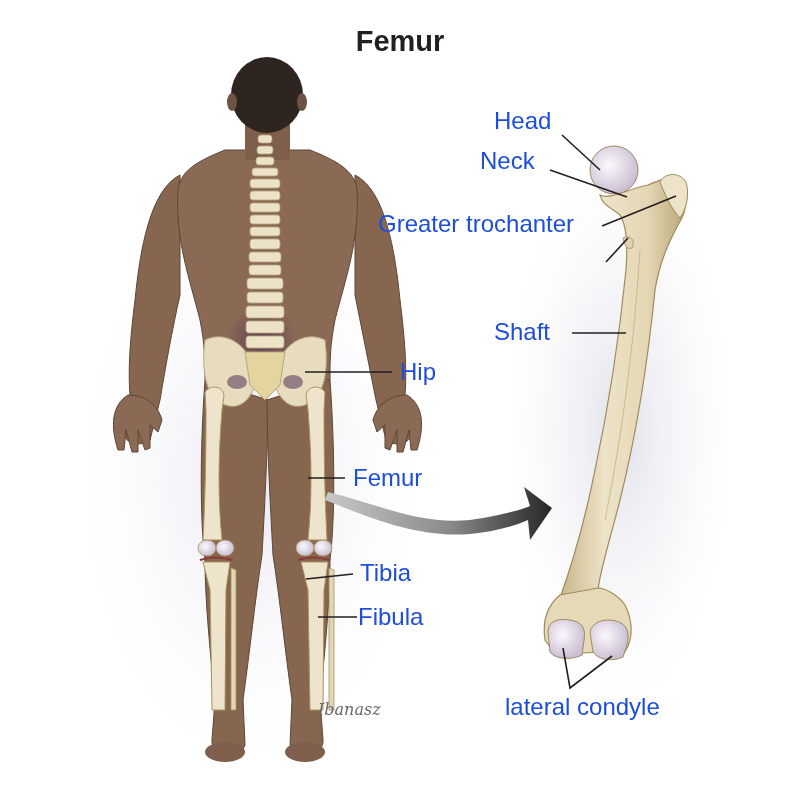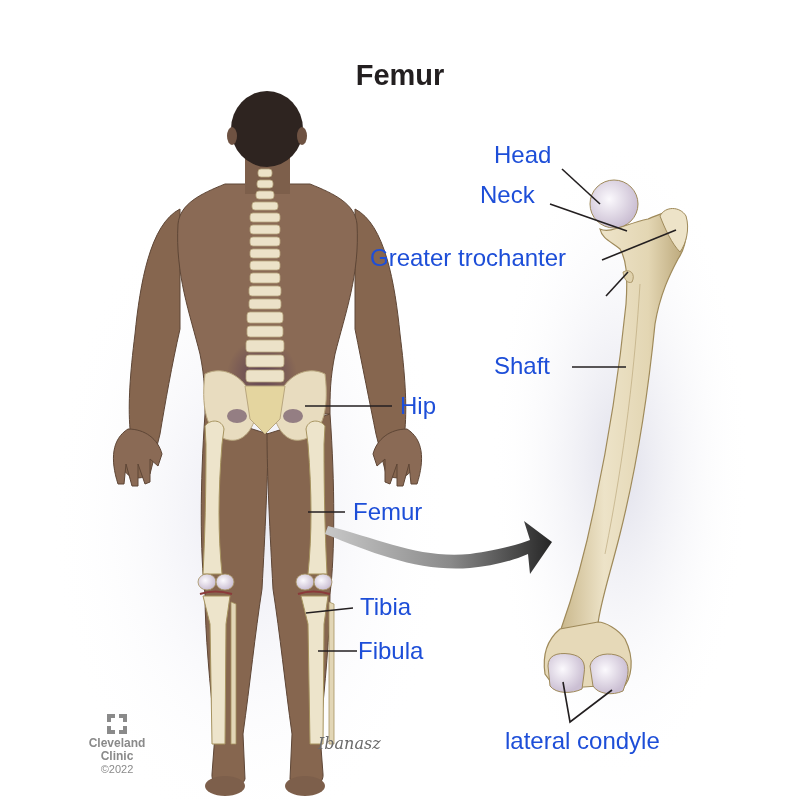--- a/index.html
+++ b/index.html
@@ -1,17 +1,17 @@
 <!DOCTYPE html>
 <html><head>
 <meta charset="utf-8">
 <style>
   html,body{margin:0;padding:0;}
   body{width:800px;height:800px;background:#ffffff;position:relative;overflow:hidden;font-family:"Liberation Sans",sans-serif;}
-  .stage{position:absolute;left:0;top:0;width:800px;height:588px;margin-top:34px;}
+  .stage{position:absolute;left:0;top:0;width:800px;height:588px;}
   .title{position:absolute;left:0;width:800px;top:25px;text-align:center;font-size:29px;font-weight:bold;color:#231f20;}
   .lbl{position:absolute;font-size:24px;color:#1d4ed8;line-height:28px;white-space:nowrap;}
   .logo{position:absolute;left:82px;top:680px;width:70px;text-align:center;color:#8a8a8a;font-size:12px;line-height:13px;font-weight:bold;}
   .logo .copy{font-weight:normal;font-size:11px;}
   .logo .mark{width:20px;height:20px;margin:0 auto 3px auto;position:relative;}
   svg{position:absolute;left:0;top:0;}
   .sig{position:absolute;left:318px;top:700px;font-family:"DejaVu Serif",serif;font-style:italic;font-size:16px;color:#6a6a6a;}
 </style>
 </head>
 <body>
@@ -156,34 +156,20 @@
 
   <div class="title">Femur</div>
 
   <div class="lbl" style="left:400px;top:358px;">Hip</div>
   <div class="lbl" style="left:353px;top:464px;">Femur</div>
   <div class="lbl" style="left:360px;top:559px;">Tibia</div>
   <div class="lbl" style="left:358px;top:603px;">Fibula</div>
 
   <div class="lbl" style="left:494px;top:107px;">Head</div>
   <div class="lbl" style="left:480px;top:147px;">Neck</div>
-  <div class="lbl" style="left:370px;top:210px;">Greater trochanter</div>
+  <div class="lbl" style="left:378px;top:210px;">Greater trochanter</div>
   <div class="lbl" style="left:494px;top:318px;">Shaft</div>
   <div class="lbl" style="left:505px;top:693px;">lateral condyle</div>
 
-  <div class="logo">
-    <div class="mark">
-      <svg width="20" height="20" viewBox="0 0 20 20">
-        <rect x="0" y="0" width="8" height="8" fill="#8a8a8a"></rect>
-        <rect x="12" y="0" width="8" height="8" fill="#8a8a8a"></rect>
-        <rect x="0" y="12" width="8" height="8" fill="#8a8a8a"></rect>
-        <rect x="12" y="12" width="8" height="8" fill="#8a8a8a"></rect>
-        <rect x="4" y="4" width="12" height="12" fill="#ffffff"></rect>
-      </svg>
-    </div>
-    <div>Cleveland</div>
-    <div>Clinic</div>
-    <div class="copy">©2022</div>
-  </div>
 
   <div class="sig">Ibanasz</div>
 
 </div>
 
 </body></html>

